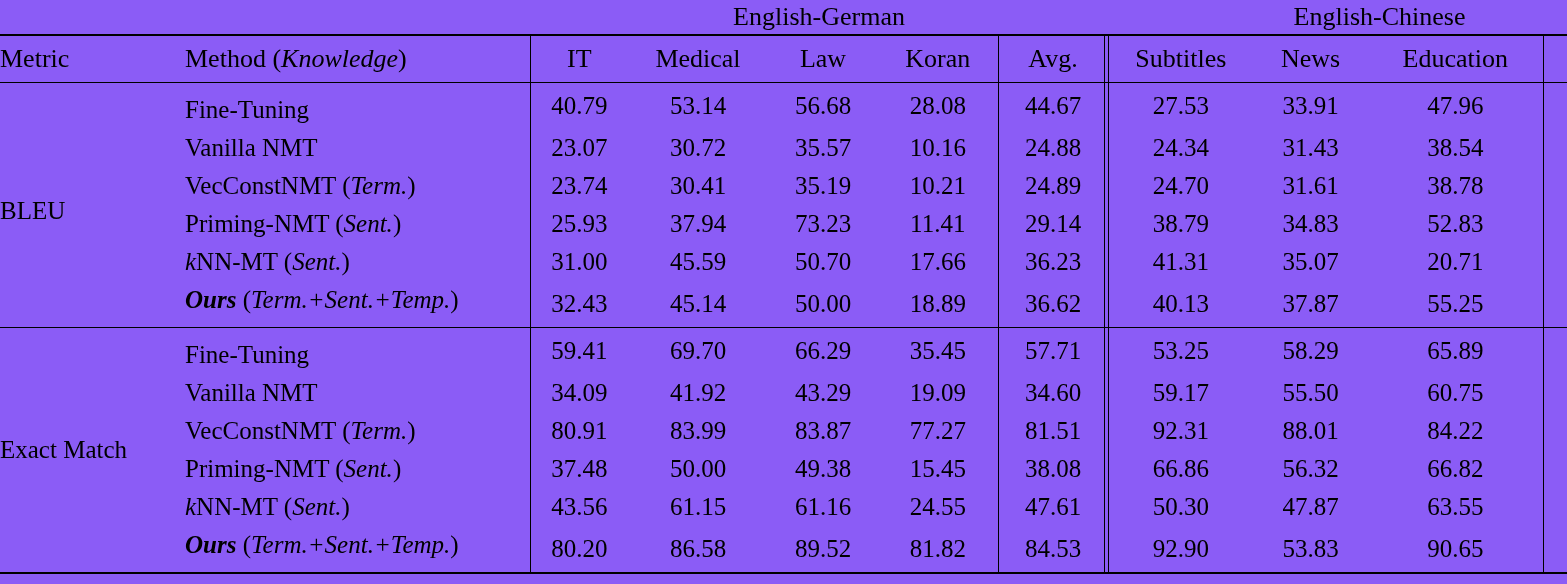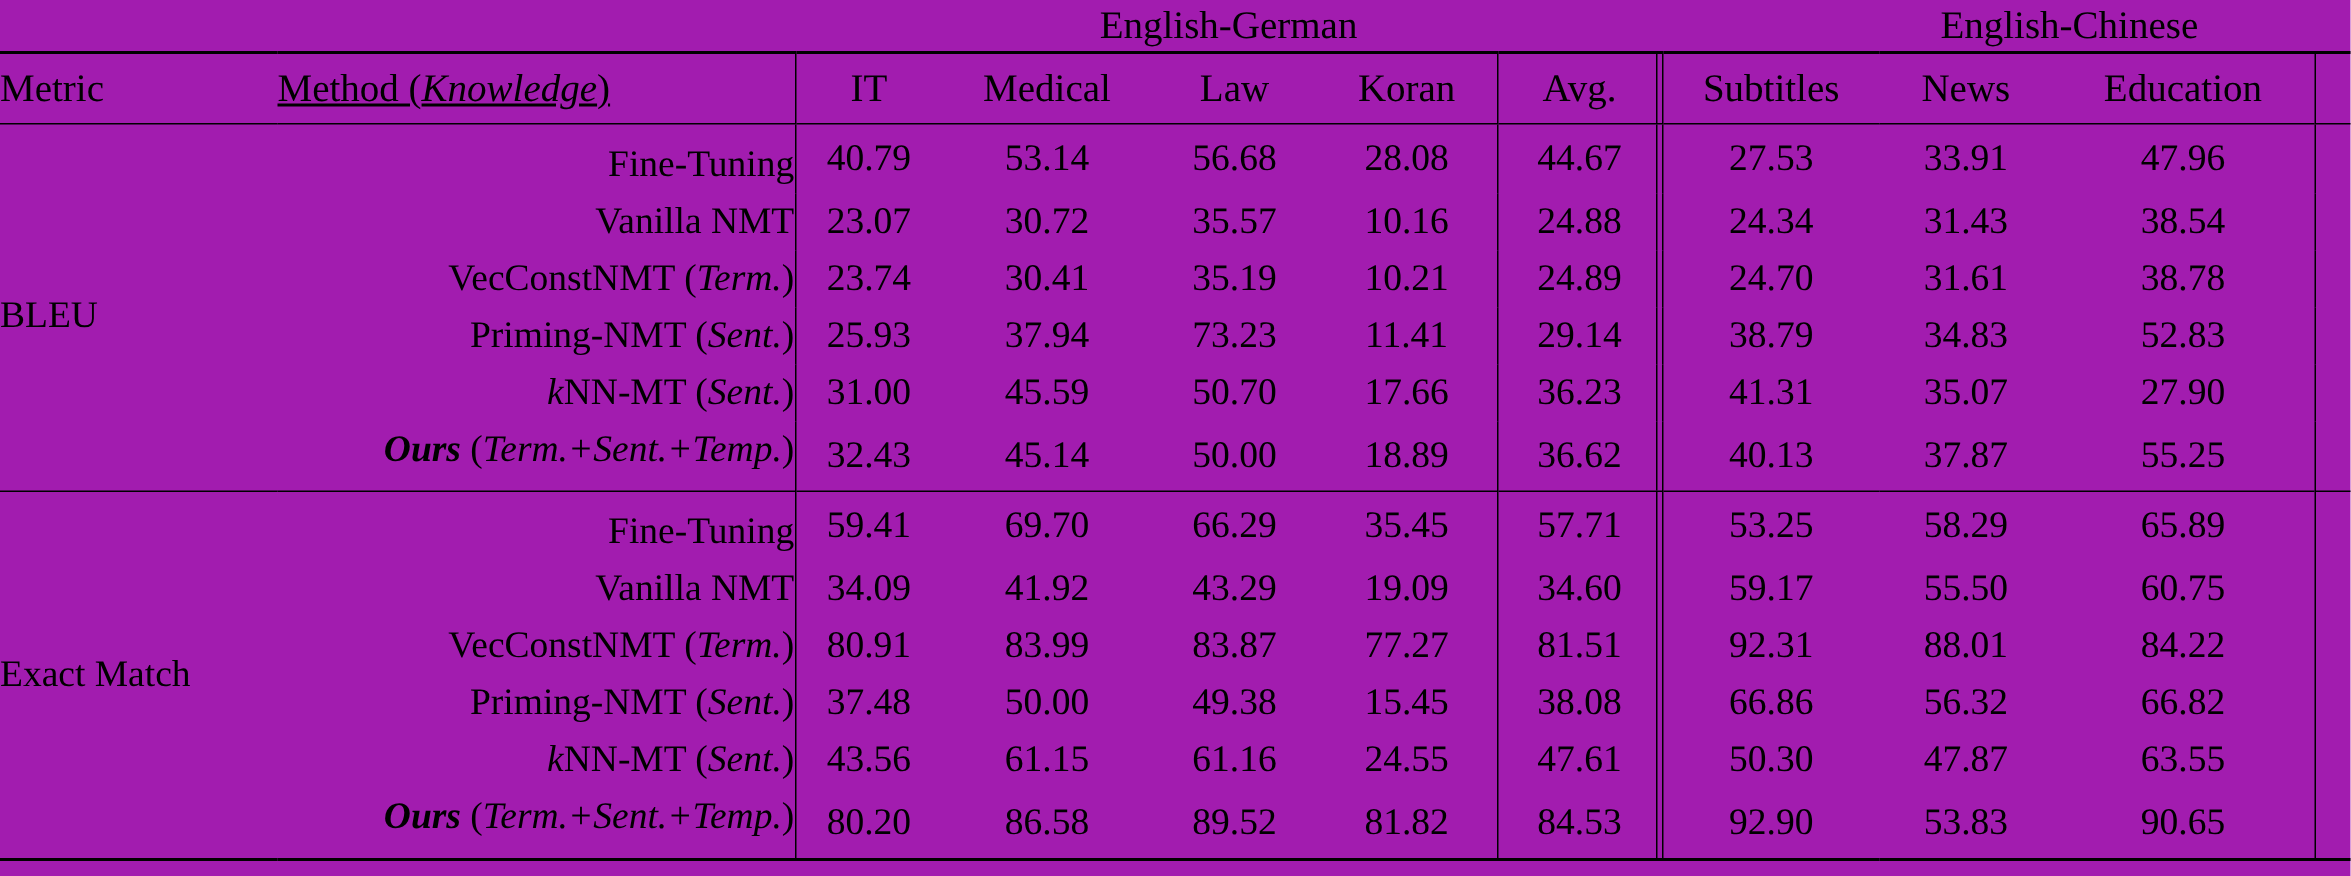--- a/index.html
+++ b/index.html
@@ -8,21 +8,21 @@
     background: #ffffff;
   }
   body {
     font-family: "Liberation Serif", "DejaVu Serif", serif;
     color: #000000;
   }
   #sheet {
     width: 1567px;
     height: 584px;
     position: relative;
-    background: #a21caf;
+    background: #8b5cf6;
     box-sizing: border-box;
   }
   table.results {
     border-collapse: collapse;
     width: 1560px;
     margin: 0 auto;
     font-size: 25px;
     table-layout: fixed;
   }
   table.results td, table.results th {
@@ -58,26 +58,26 @@
   td.num, th.num {
     text-align: center;
   }
   td.metric {
     font-size: 25px;
     text-align: left;
     padding-left: 18px;
     vertical-align: middle;
   }
   td.method {
-    text-align: right;
+    text-align: left;
     padding-left: 14px;
     height: 38px;
   }
   th.metric-h { padding-left: 18px; }
-  th.method-h { padding-left: 14px; text-decoration: underline; }
+  th.method-h { padding-left: 14px; }
 
   
   .vsep-left { border-left: 1.2px solid #000; }
   
   .dblbar {
     border-left: 1.2px solid #000;
   }
   .dblbar::before {
     content: "";
     position: absolute;
@@ -190,21 +190,21 @@
 
   <tr>
     <td class="method"><i>k</i><span>NN-MT (</span><i>Sent.</i><span>)</span></td>
     <td class="num vsep-left">31.00</td>
     <td class="num">45.59</td>
     <td class="num">50.70</td>
     <td class="num">17.66</td>
     <td class="num vsep-left">36.23</td>
     <td class="num rel dblbar">41.31</td>
     <td class="num">35.07</td>
-    <td class="num">27.90</td>
+    <td class="num">20.71</td>
     <td class="num vsep-left">42.57</td>
   </tr>
 
   <tr>
     <td class="method" style="padding-bottom:8px"><b>Ours</b><span> (</span><i>Term.+Sent.+Temp.</i><span>)</span></td>
     <td class="num vsep-left">32.43</td>
     <td class="num">45.14</td>
     <td class="num">50.00</td>
     <td class="num">18.89</td>
     <td class="num vsep-left">36.62</td>

